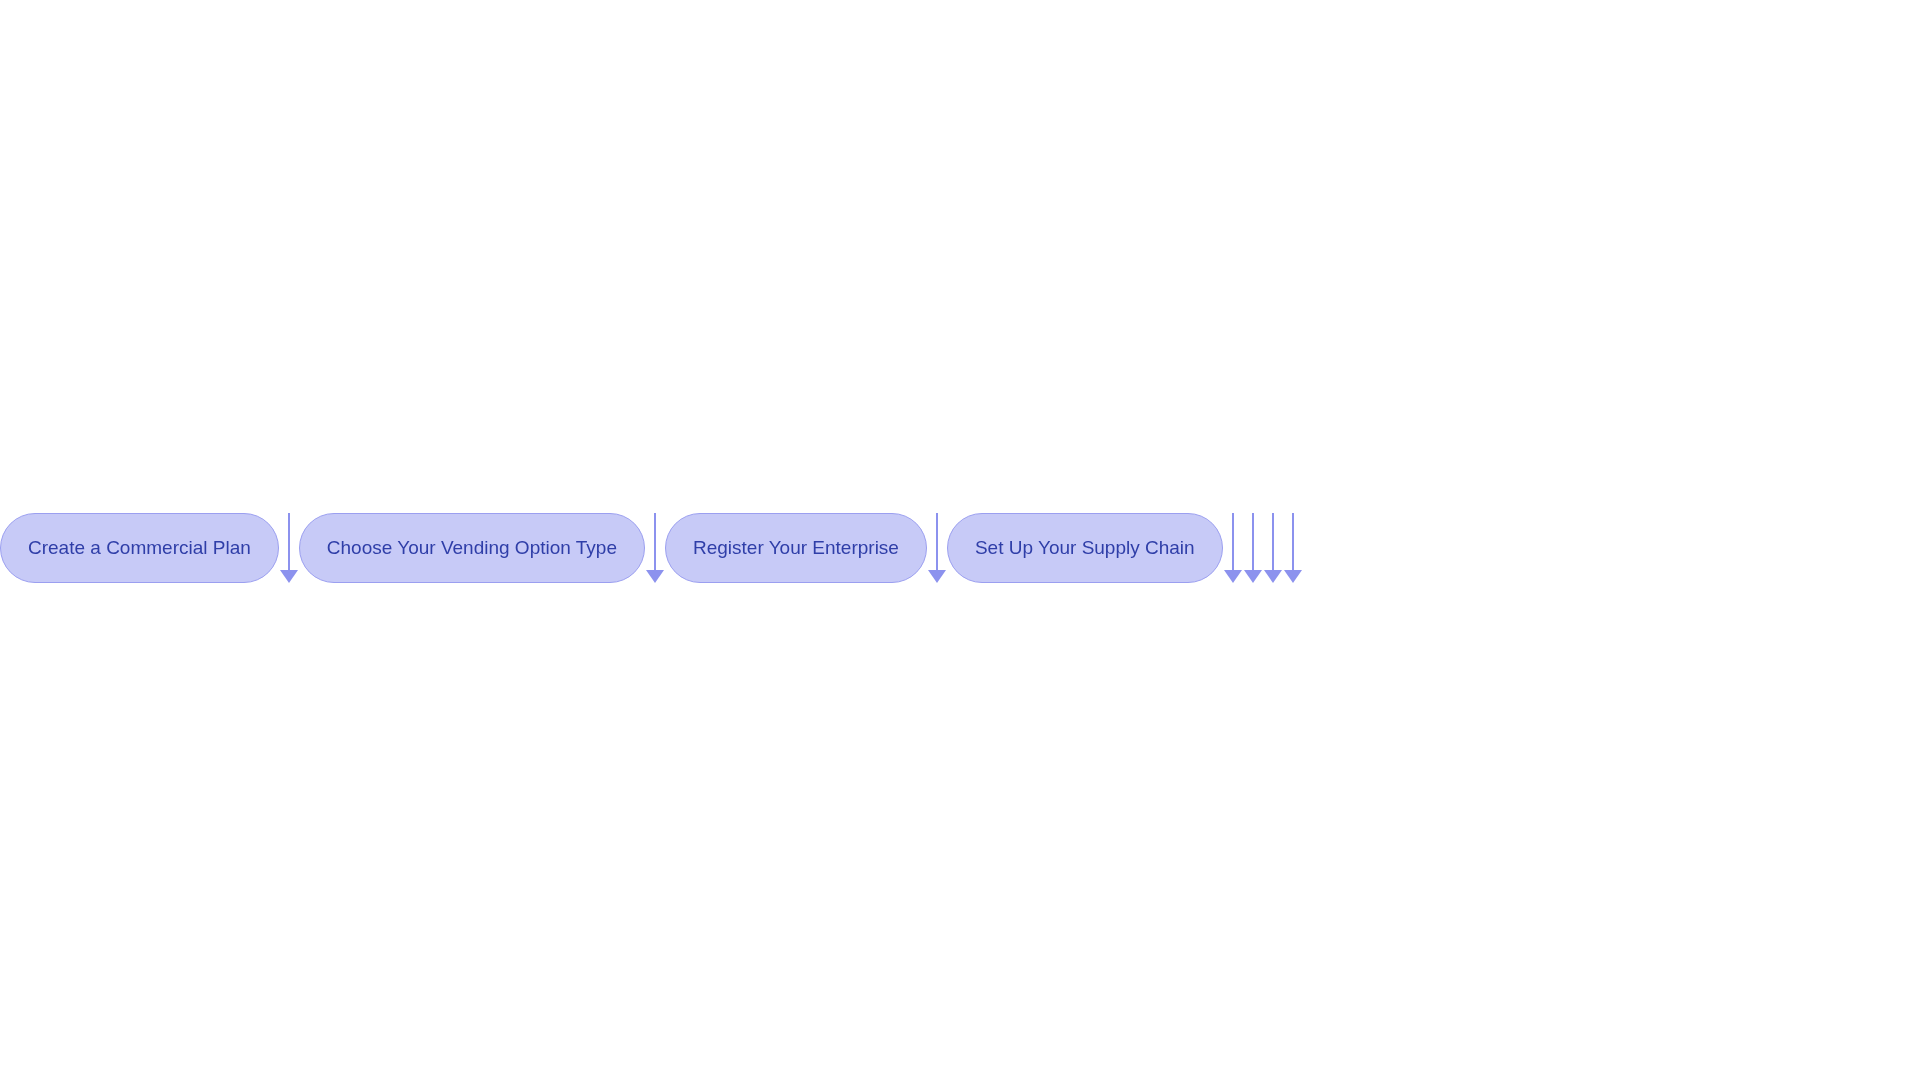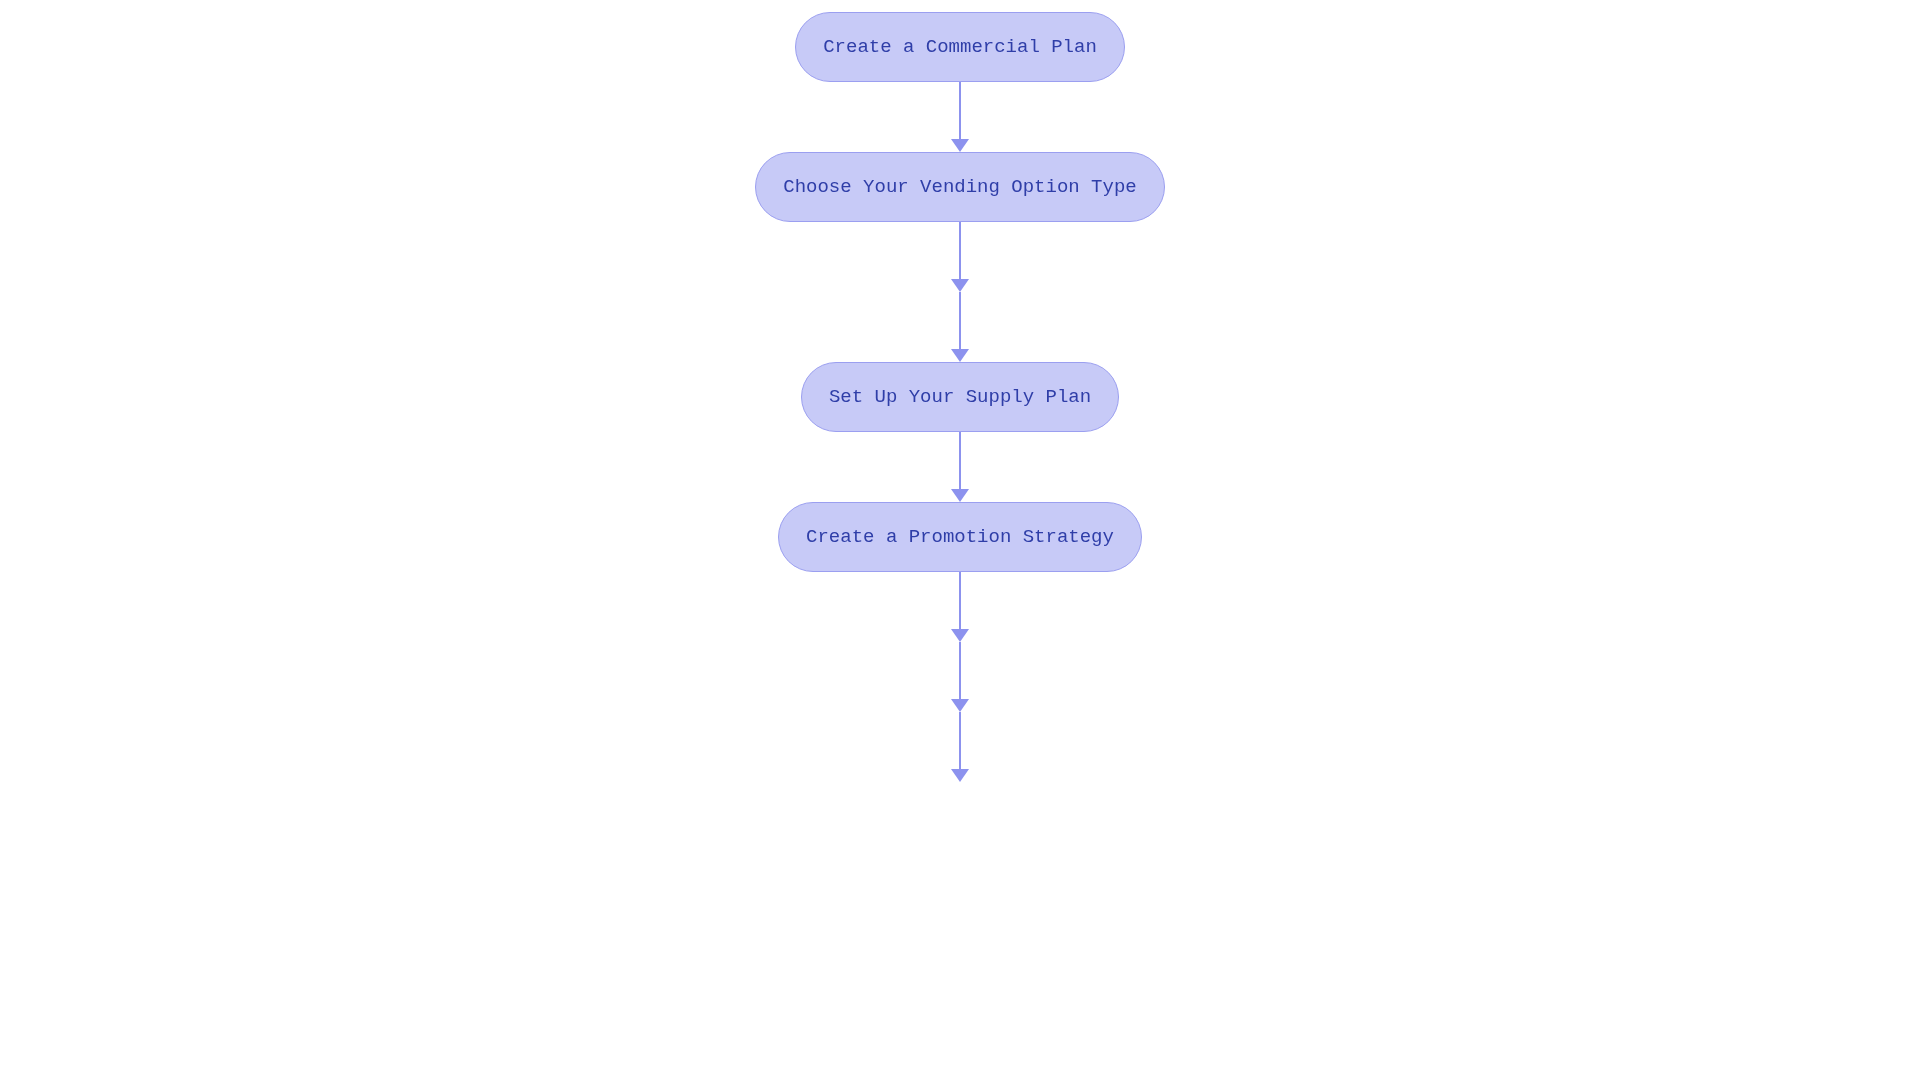--- a/index.html
+++ b/index.html
@@ -15,24 +15,23 @@
     height: 1083px;
     background: var(--bg);
     font-family: "Liberation Sans", "DejaVu Sans", sans-serif;
     overflow: hidden;
   }
   .canvas {
     width: 1920px;
     height: 1083px;
     background: var(--bg);
     display: flex;
-    flex-direction: column;
+    flex-direction: row;
     align-items: center;
     padding-top: 12px;
-    font-family: Liberation Mono, monospace;
   }
   .node {
     height: 70px;
     line-height: 68px;
     padding: 0 27px;
     background: var(--node-fill);
     border: 1.5px solid var(--node-border);
     border-radius: 35px;
     color: var(--node-text);
     font-size: 19px;
@@ -74,34 +73,34 @@
     <div class="head"></div>
   </div>
 
   <div class="node">Choose Your Vending Option Type</div>
 
   <div class="connector">
     <div class="line"></div>
     <div class="head"></div>
   </div>
 
+  <div class="node">Register Your Enterprise</div>
 
   <div class="connector">
     <div class="line"></div>
     <div class="head"></div>
   </div>
 
-  <div class="node">Set Up Your Supply Plan</div>
+  <div class="node">Set Up Your Supply Chain</div>
 
   <div class="connector">
     <div class="line"></div>
     <div class="head"></div>
   </div>
 
-  <div class="node">Create a Promotion Strategy</div>
 
   <div class="connector">
     <div class="line"></div>
     <div class="head"></div>
   </div>
 
 
   <div class="connector">
     <div class="line"></div>
     <div class="head"></div>

